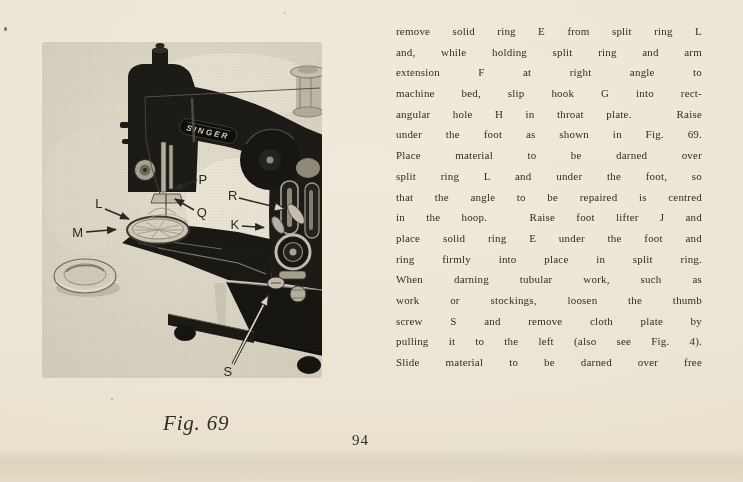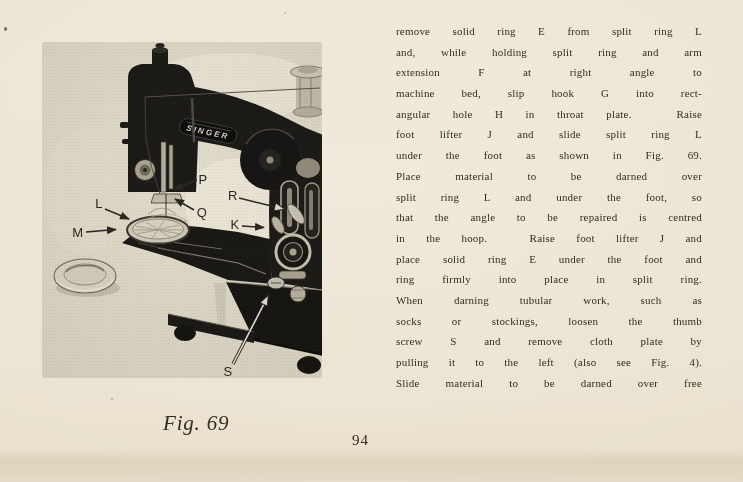--- a/index.html
+++ b/index.html
@@ -207,30 +207,29 @@
   </div>
 
   <div class="caption">Fig. 69</div>
 
   <div class="body-text">
     <div class="tl">remove solid ring E from split ring L</div>
     <div class="tl">and, while holding split ring and arm</div>
     <div class="tl">extension F at right angle to</div>
     <div class="tl">machine bed, slip hook G into rect-</div>
     <div class="tl">angular hole H in throat plate.&nbsp; Raise</div>
-    <div class="tl">foot lifter J and slide split ring L</div>
     <div class="tl">under the foot as shown in Fig. 69.</div>
     <div class="tl">Place material to be darned over</div>
     <div class="tl">split ring L and under the foot, so</div>
     <div class="tl">that the angle to be repaired is centred</div>
     <div class="tl">in the hoop.&nbsp; Raise foot lifter J and</div>
     <div class="tl">place solid ring E under the foot and</div>
     <div class="tl">ring firmly into place in split ring.</div>
     <div class="tl">When darning tubular work, such as</div>
-    <div class="tl">socks or stockings, loosen the thumb</div>
+    <div class="tl">work or stockings, loosen the thumb</div>
     <div class="tl">screw S and remove cloth plate by</div>
     <div class="tl">pulling it to the left (also see Fig. 4).</div>
     <div class="tl">Slide material to be darned over free</div>
   </div>
 
   <div class="pageno">94</div>
 
   <div class="speck sp1"></div>
   <div class="speck sp2"></div>
   <div class="speck sp3"></div>

